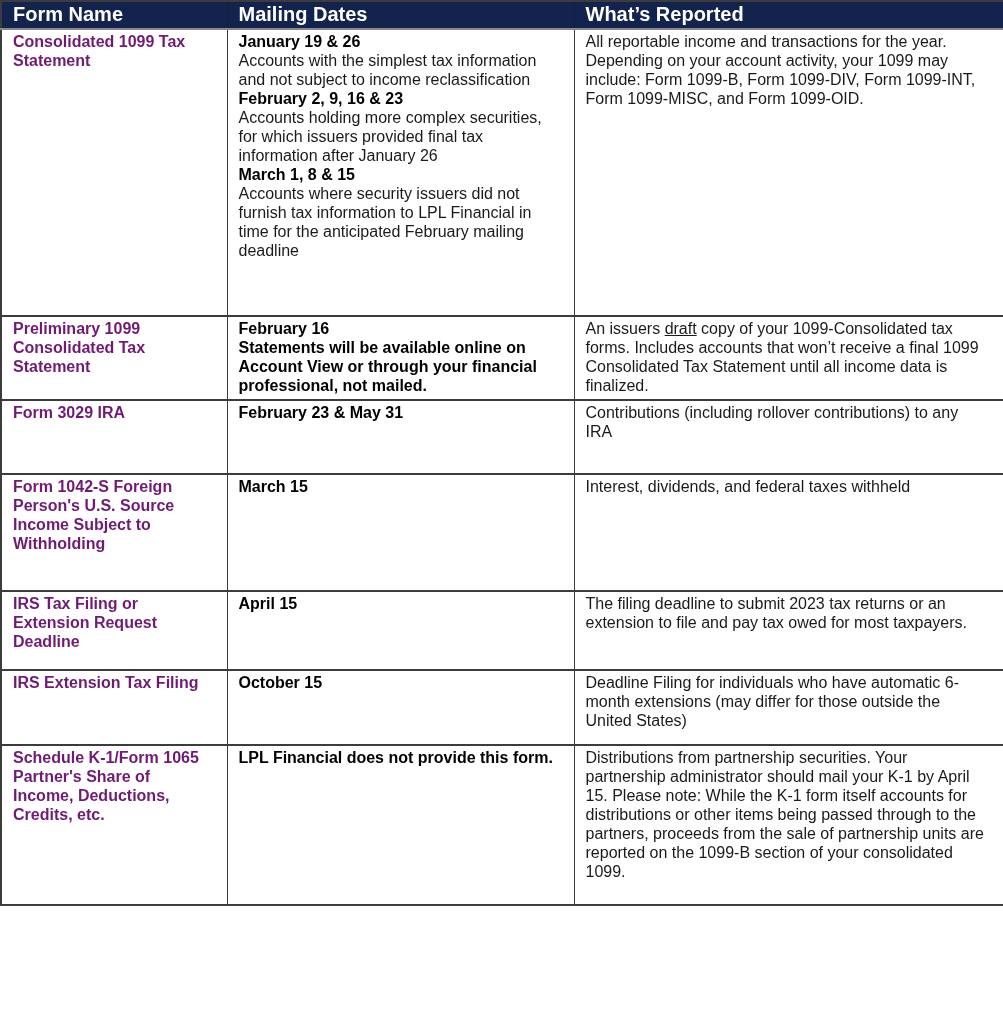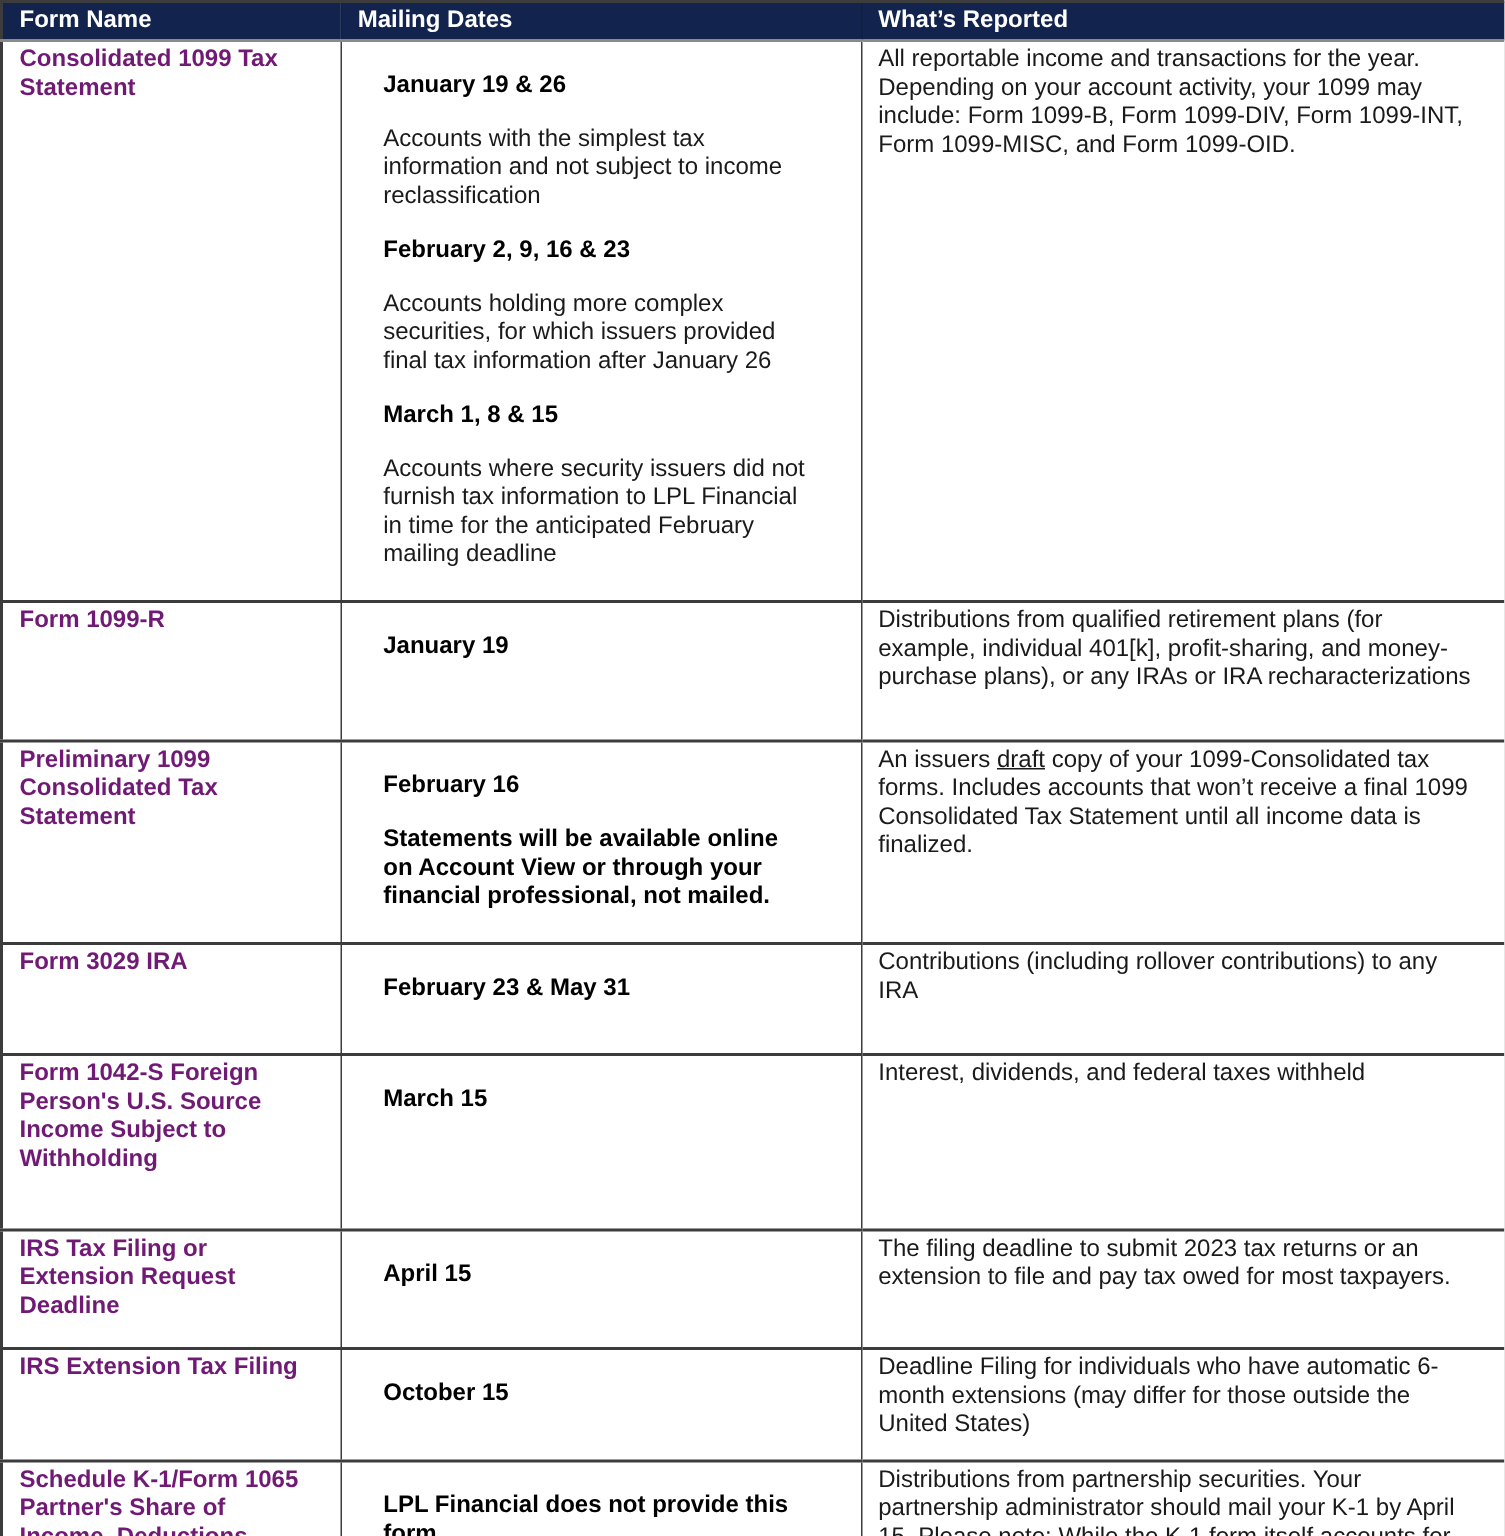--- a/index.html
+++ b/index.html
@@ -6,36 +6,36 @@
   .page{
     width:1003px;height:1024px;overflow:hidden;background:#ffffff;
     font-family:"Liberation Sans","DejaVu Sans",sans-serif;
     color:#1a1a1a;
   }
   table.tax{
     border-collapse:collapse;table-layout:fixed;width:1003px;
   }
   table.tax th{
     background:#12234E;color:#ffffff;text-align:left;vertical-align:middle;
-    font-size:16px;font-weight:bold;height:21px;
+    font-size:20px;font-weight:bold;height:21px;
     padding:1px 6px 2px 11px;
     border:1px solid #10203f;border-bottom:2px solid #8a8a8a;
   }
   table.tax td{
     border:1px solid #3c3c3c;border-top-width:2px;
     vertical-align:top;
     font-size:16px;line-height:19px;
     padding:2px 14px 4px 11px;
     overflow:hidden;
   }
   table.tax{border:2px solid #3c3c3c;}
   td.fn{font-weight:bold;color:#701a75;}
   .b{font-weight:bold;color:#000;}
   .u{text-decoration:underline;}
-  .seg{margin:17px;}
+  .seg{margin:0;}
 </style>
 </head>
 <body>
 
 <div class="page">
   <table class="tax">
     <colgroup>
       <col style="width:226px">
       <col style="width:347px">
       <col style="width:430px">
@@ -56,27 +56,20 @@
           <div class="seg">Accounts with the simplest tax information and not subject to income reclassification</div>
           <div class="seg b">February 2, 9, 16 &amp; 23</div>
           <div class="seg">Accounts holding more complex securities, for which issuers provided final tax information after January 26</div>
           <div class="seg b">March 1, 8 &amp; 15</div>
           <div class="seg">Accounts where security issuers did not furnish tax information to LPL Financial in time for the anticipated February mailing deadline</div>
         </td>
         <td>All reportable income and transactions for the year. Depending on your account activity, your 1099 may include: Form 1099-B, Form 1099-DIV, Form 1099-INT, Form 1099-MISC, and Form 1099-OID.</td>
       </tr>
 
 
-      <tr style="height:93px">
-        <td class="fn">Form 1099-R</td>
-        <td>
-          <div class="seg b">January 19</div>
-        </td>
-        <td>Distributions from qualified retirement plans (for example, individual 401[k], profit-sharing, and money-purchase plans), or any IRAs or IRA recharacterizations</td>
-      </tr>
 
       <tr style="height:83px">
         <td class="fn">Preliminary 1099 Consolidated Tax Statement</td>
         <td>
           <div class="seg b">February 16</div>
           <div class="seg b">Statements will be available online on Account View or through your financial professional, not mailed.</div>
         </td>
         <td><span>An issuers </span><span class="u">draft</span><span> copy of your 1099-Consolidated tax forms. Includes accounts that won’t receive a final 1099 Consolidated Tax Statement until all income data is finalized.</span></td>
       </tr>
 

